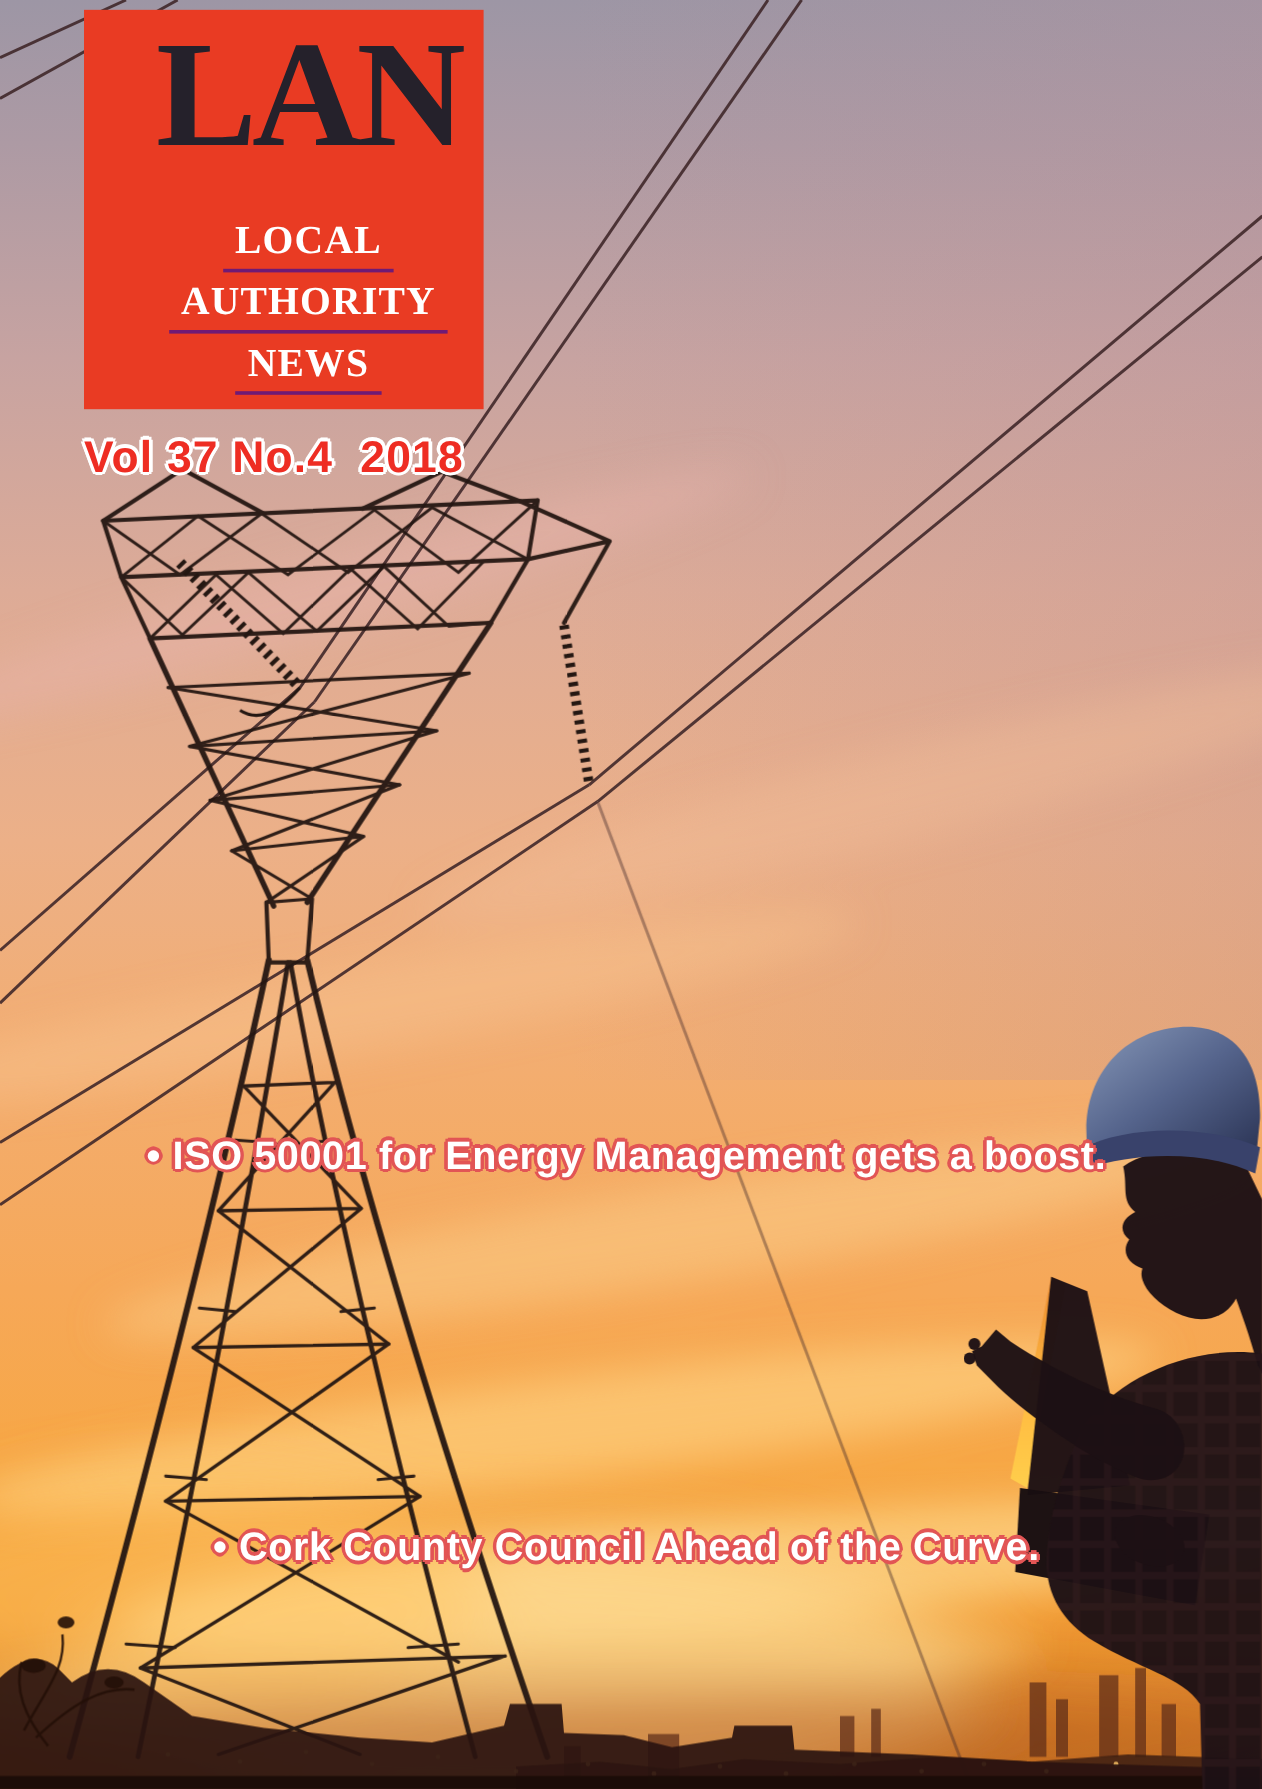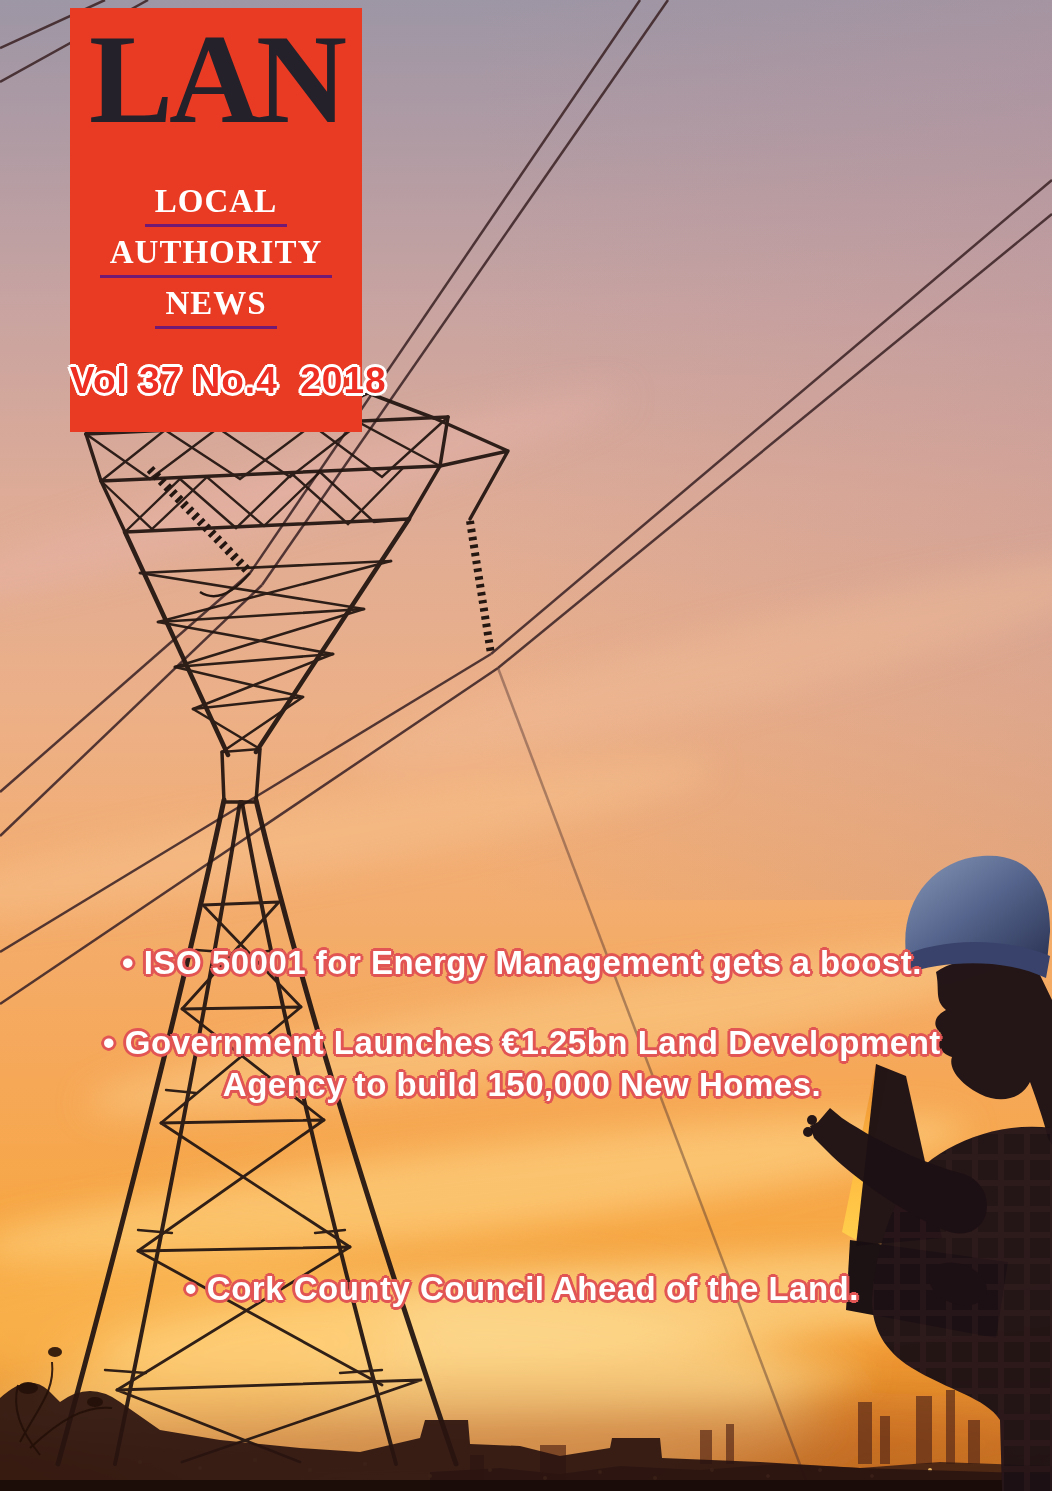--- a/index.html
+++ b/index.html
@@ -7,23 +7,24 @@
     position:relative;
     width:1052px;height:1491px;
     overflow:hidden;
     font-family:"Liberation Sans", sans-serif;
     -webkit-user-select:none;user-select:none;
   }
   #scene{position:absolute;left:0;top:0;width:1052px;height:1491px;}
 
   
   #masthead{
-    position:absolute;left:70px;top:8px;width:292px;height:424px;
+    position:absolute;left:70px;top:8px;width:292px;height:333px;
     display:flex;flex-direction:column;align-items:center;
     font-family:"Liberation Serif", serif;
+    padding-left:41px;
   }
   #masthead .acronym{
     font-size:126px;line-height:140px;font-weight:700;
     letter-spacing:-4px;margin-top:2px;
   }
   #masthead .subline{margin-top:8px;}
   #masthead .subline span{
     display:inline-block;
     font-size:33px;line-height:34px;font-weight:700;color:#ffffff;
     letter-spacing:1px;
@@ -289,26 +290,22 @@
       <span>NEWS</span>
     </div>
   </div>
 
   <div id="issue-line" style="color:#ee2d23;">Vol 37 No.4  2018</div>
 
   <div id="headline-1" class="headline">
     <span>• ISO 50001 for Energy Management gets a boost.</span>
   </div>
 
-  <div id="headline-2" class="headline">
-    <span>• Government Launches €1.25bn Land Development</span><br>
-    <span>Agency to build 150,000 New Homes.</span>
-  </div>
 
   <div id="headline-3" class="headline">
     <br>
   </div>
 
   <div id="headline-4" class="headline">
-    <span>• Cork County Council Ahead of the Land.</span>
+    <span>• Cork County Council Ahead of the Curve.</span>
   </div>
 
 </div>
 
 </body></html>

